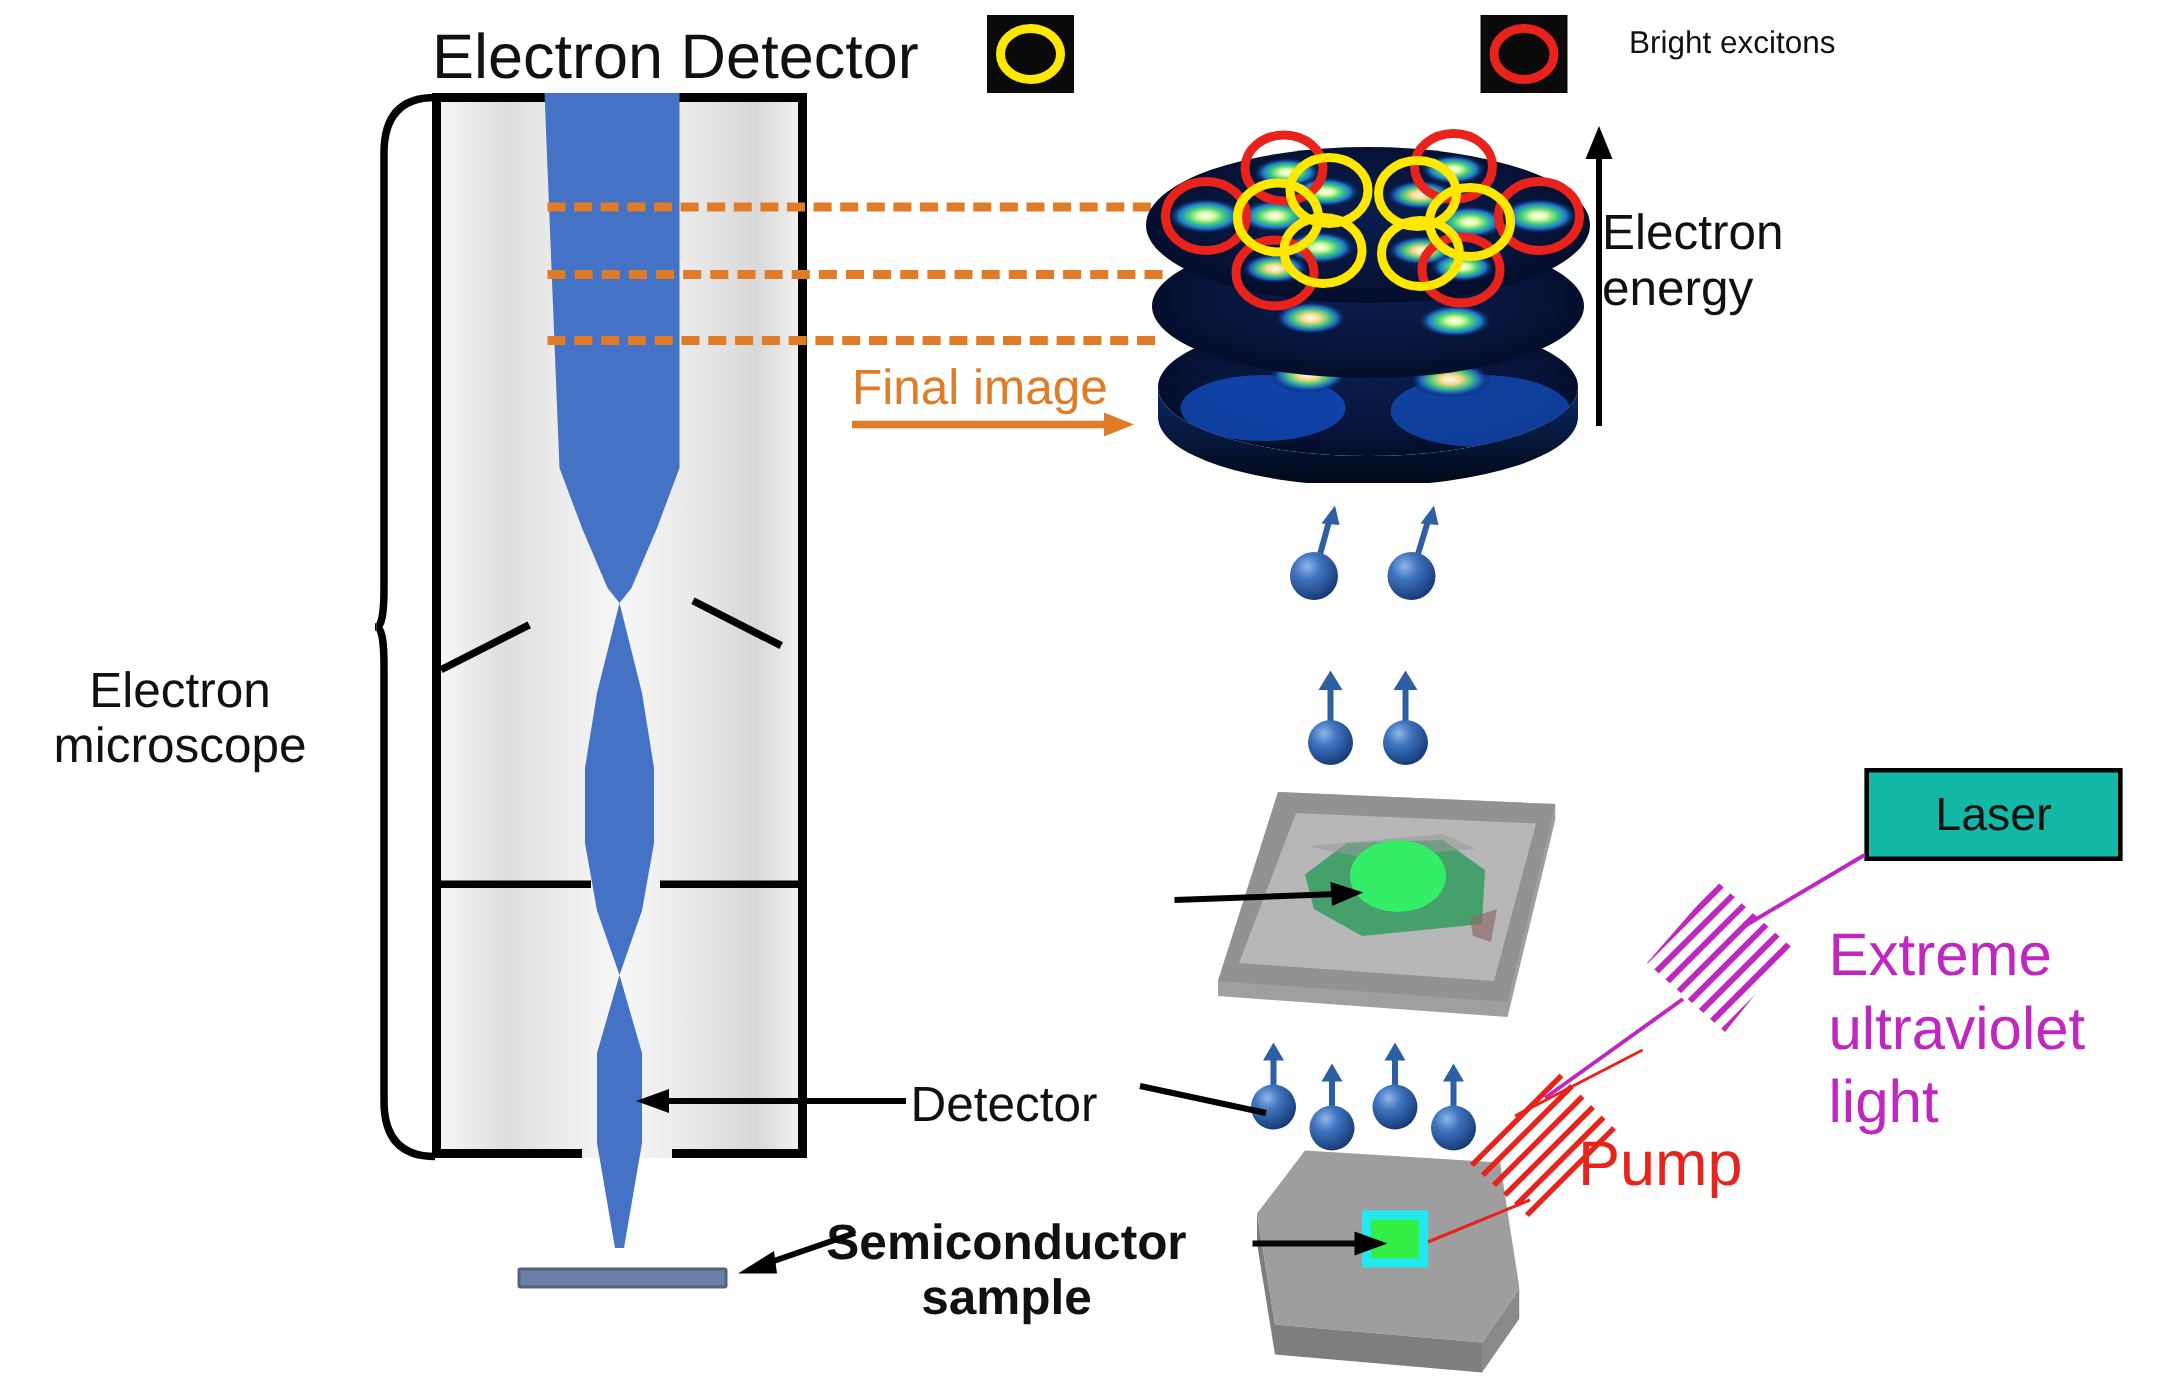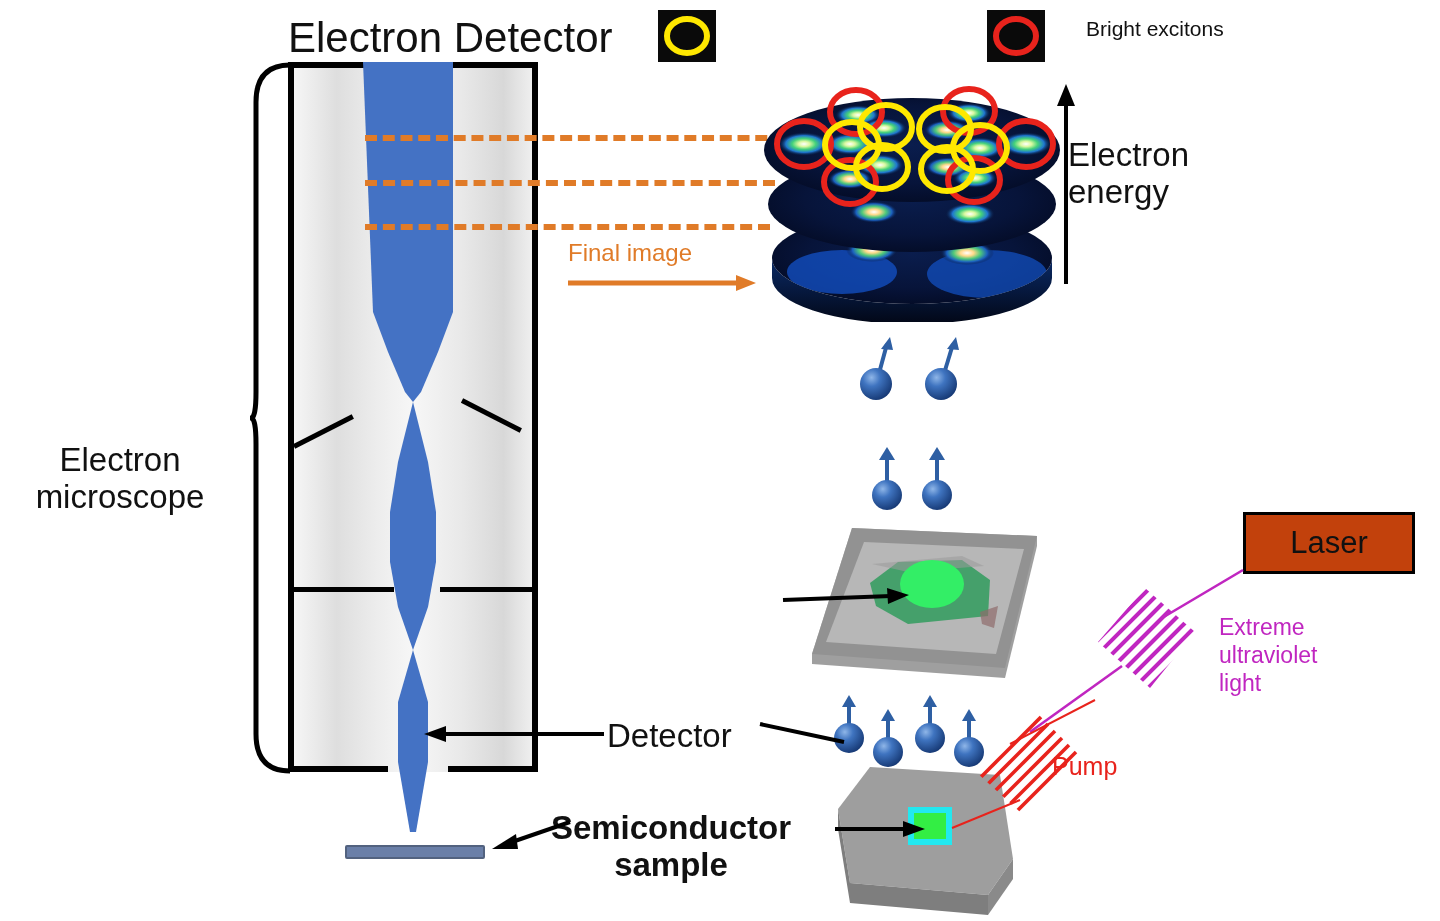--- a/index.html
+++ b/index.html
@@ -40,21 +40,21 @@
 
   
   .eSvg{position:absolute;overflow:visible;}
 
   
   #plate{position:absolute;left:812px;top:528px;width:225px;height:155px;}
   #block{position:absolute;left:838px;top:763px;width:175px;height:155px;}
 
   
   #laserBox{position:absolute;left:1243px;top:512px;width:172px;height:62px;
-            background:#c2410c;border:3px solid #000;box-sizing:border-box;
+            background:#14b8a6;border:3px solid #000;box-sizing:border-box;
             display:flex;align-items:center;justify-content:center;}
   #laserBox span{font-size:31px;color:#111;}
 
   .arrowSvg{position:absolute;overflow:visible;}
 </style>
 </head>
 <body>
 
 <div id="stage">
 
@@ -86,21 +86,21 @@
               110,545 102,500 102,450 110,400 125,340"></polygon>
     <polygon fill="#4472C4" points="125,588 140,640 140,700 128,770 122,770 110,700 110,640 125,588"></polygon>
   </svg>
 
   <div id="sampleBar"></div>
 
   <div class="dashline" style="left:365px;top:135px;width:420px;"></div>
   <div class="dashline" style="left:365px;top:180px;width:410px;"></div>
   <div class="dashline" style="left:365px;top:224px;width:405px;"></div>
 
-  <div class="lbl" style="left:568px;top:240px;font-size:24px;color:#E07B28;">Final image</div>
+  <div class="lbl" style="left:568px;top:240px;font-size:33px;color:#E07B28;">Final image</div>
   <svg class="arrowSvg" style="left:568px;top:272px;width:190px;height:22px;" viewBox="0 0 190 22">
     <line x1="0" y1="11" x2="172" y2="11" stroke="#E07B28" stroke-width="5"></line>
     <polygon points="188,11 168,3 168,19" fill="#E07B28"></polygon>
   </svg>
 
   <div class="legendBox" style="left:658px;top:10px;"></div>
   <svg class="arrowSvg" style="left:660px;top:12px;width:54px;height:48px;" viewBox="0 0 54 48">
     <ellipse cx="27" cy="24" rx="20" ry="17" fill="none" stroke="#FFE800" stroke-width="6"></ellipse>
   </svg>
 
@@ -325,21 +325,21 @@
       <line x1="102" y1="112" x2="172" y2="42"></line>
       <line x1="109" y1="119" x2="179" y2="49"></line>
       <line x1="116" y1="126" x2="186" y2="56"></line>
       <line x1="123" y1="133" x2="193" y2="63"></line>
       <line x1="130" y1="140" x2="200" y2="70"></line>
       <line x1="137" y1="147" x2="207" y2="77"></line>
       <line x1="144" y1="154" x2="214" y2="84"></line>
     </g>
   </svg>
 
-  <div class="lbl" style="left:1219px;top:613px;font-size:23px;color:#C026C0;white-space:pre-line;line-height:1.22;">Extreme
+  <div class="lbl" style="left:1219px;top:613px;font-size:40px;color:#C026C0;white-space:pre-line;line-height:1.22;">Extreme
 ultraviolet
 light</div>
 
   <svg class="arrowSvg" style="left:960px;top:700px;width:140px;height:140px;" viewBox="0 0 140 140">
     <defs>
       <clipPath id="pumpPacket">
         <polygon points="78,14 118,54 60,112 16,72"></polygon>
       </clipPath>
     </defs>
     <line x1="50" y1="44" x2="135" y2="0" stroke="#E8231C" stroke-width="2"></line>
@@ -352,15 +352,15 @@
       <line x1="28" y1="98" x2="102" y2="24"></line>
       <line x1="35" y1="105" x2="109" y2="31"></line>
       <line x1="42" y1="112" x2="116" y2="38"></line>
       <line x1="49" y1="119" x2="123" y2="45"></line>
       <line x1="56" y1="126" x2="130" y2="52"></line>
       <line x1="63" y1="133" x2="137" y2="59"></line>
       <line x1="70" y1="140" x2="144" y2="66"></line>
     </g>
   </svg>
 
-  <div class="lbl" style="left:1052px;top:752px;font-size:25px;color:#E8231C;">Pump</div>
+  <div class="lbl" style="left:1052px;top:752px;font-size:42px;color:#E8231C;">Pump</div>
 
 </div>
 
 </body></html>

